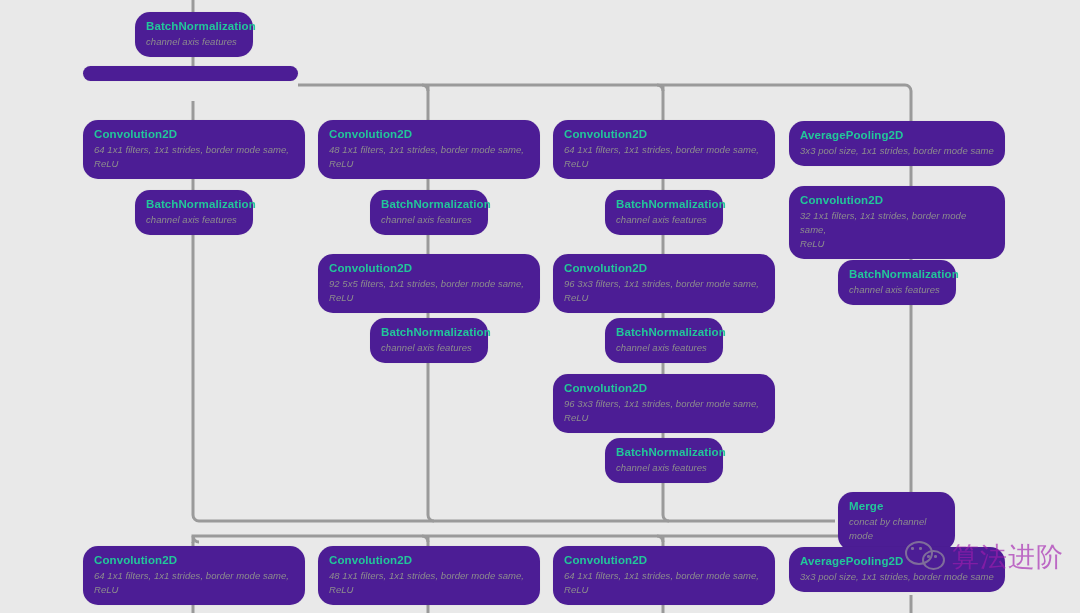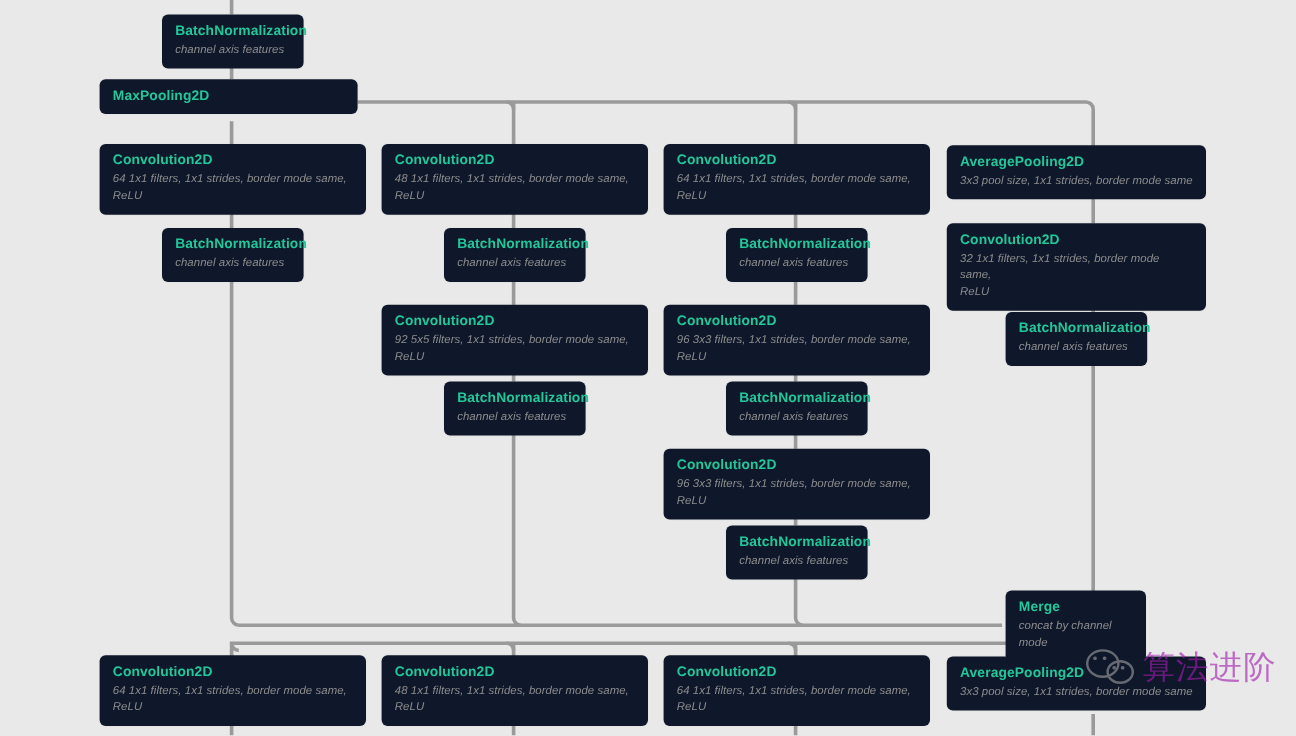--- a/index.html
+++ b/index.html
@@ -9,22 +9,22 @@
     font-family:"Liberation Sans","DejaVu Sans",sans-serif;
     overflow:hidden;
     position:relative;
   }
   #canvas{position:absolute;left:0;top:0;width:1080px;height:613px;}
   svg.wires{position:absolute;left:0;top:0;width:1080px;height:613px;}
   .wire{fill:none;stroke:#9a9a9a;stroke-width:3;}
 
   .node{
     position:absolute;
-    background:#0f172a;
-    border-radius:5px;
+    background:#4c1d95;
+    border-radius:15px;
     box-sizing:border-box;
     padding:7px 11px 8px 11px;
     box-shadow:0 0 0 1px rgba(0,0,0,0.015);
   }
   .node .title{
     color:#22c79a;
     font-weight:bold;
     font-size:11.5px;
     line-height:14px;
     letter-spacing:.1px;
@@ -124,21 +124,20 @@
     <path class="wire" d="M663,595 L663,613"></path>
     <path class="wire" d="M911,595 L911,613"></path>
   </svg>
 
   <div class="node" style="left:135px;top:12px;width:118px;">
     <div class="title">BatchNormalization</div>
     <div class="sub"><span>channel axis features</span></div>
   </div>
 
   <div class="node" style="left:83px;top:66px;width:215px;">
-    <div class="title">MaxPooling2D</div>
   </div>
 
   <div class="node" style="left:83px;top:120px;width:222px;">
     <div class="title">Convolution2D</div>
     <div class="sub"><span>64 1x1 filters, 1x1 strides, border mode same,</span><span class="l2">ReLU</span></div>
   </div>
 
   <div class="node" style="left:318px;top:120px;width:222px;">
     <div class="title">Convolution2D</div>
     <div class="sub"><span>48 1x1 filters, 1x1 strides, border mode same,</span><span class="l2">ReLU</span></div>

